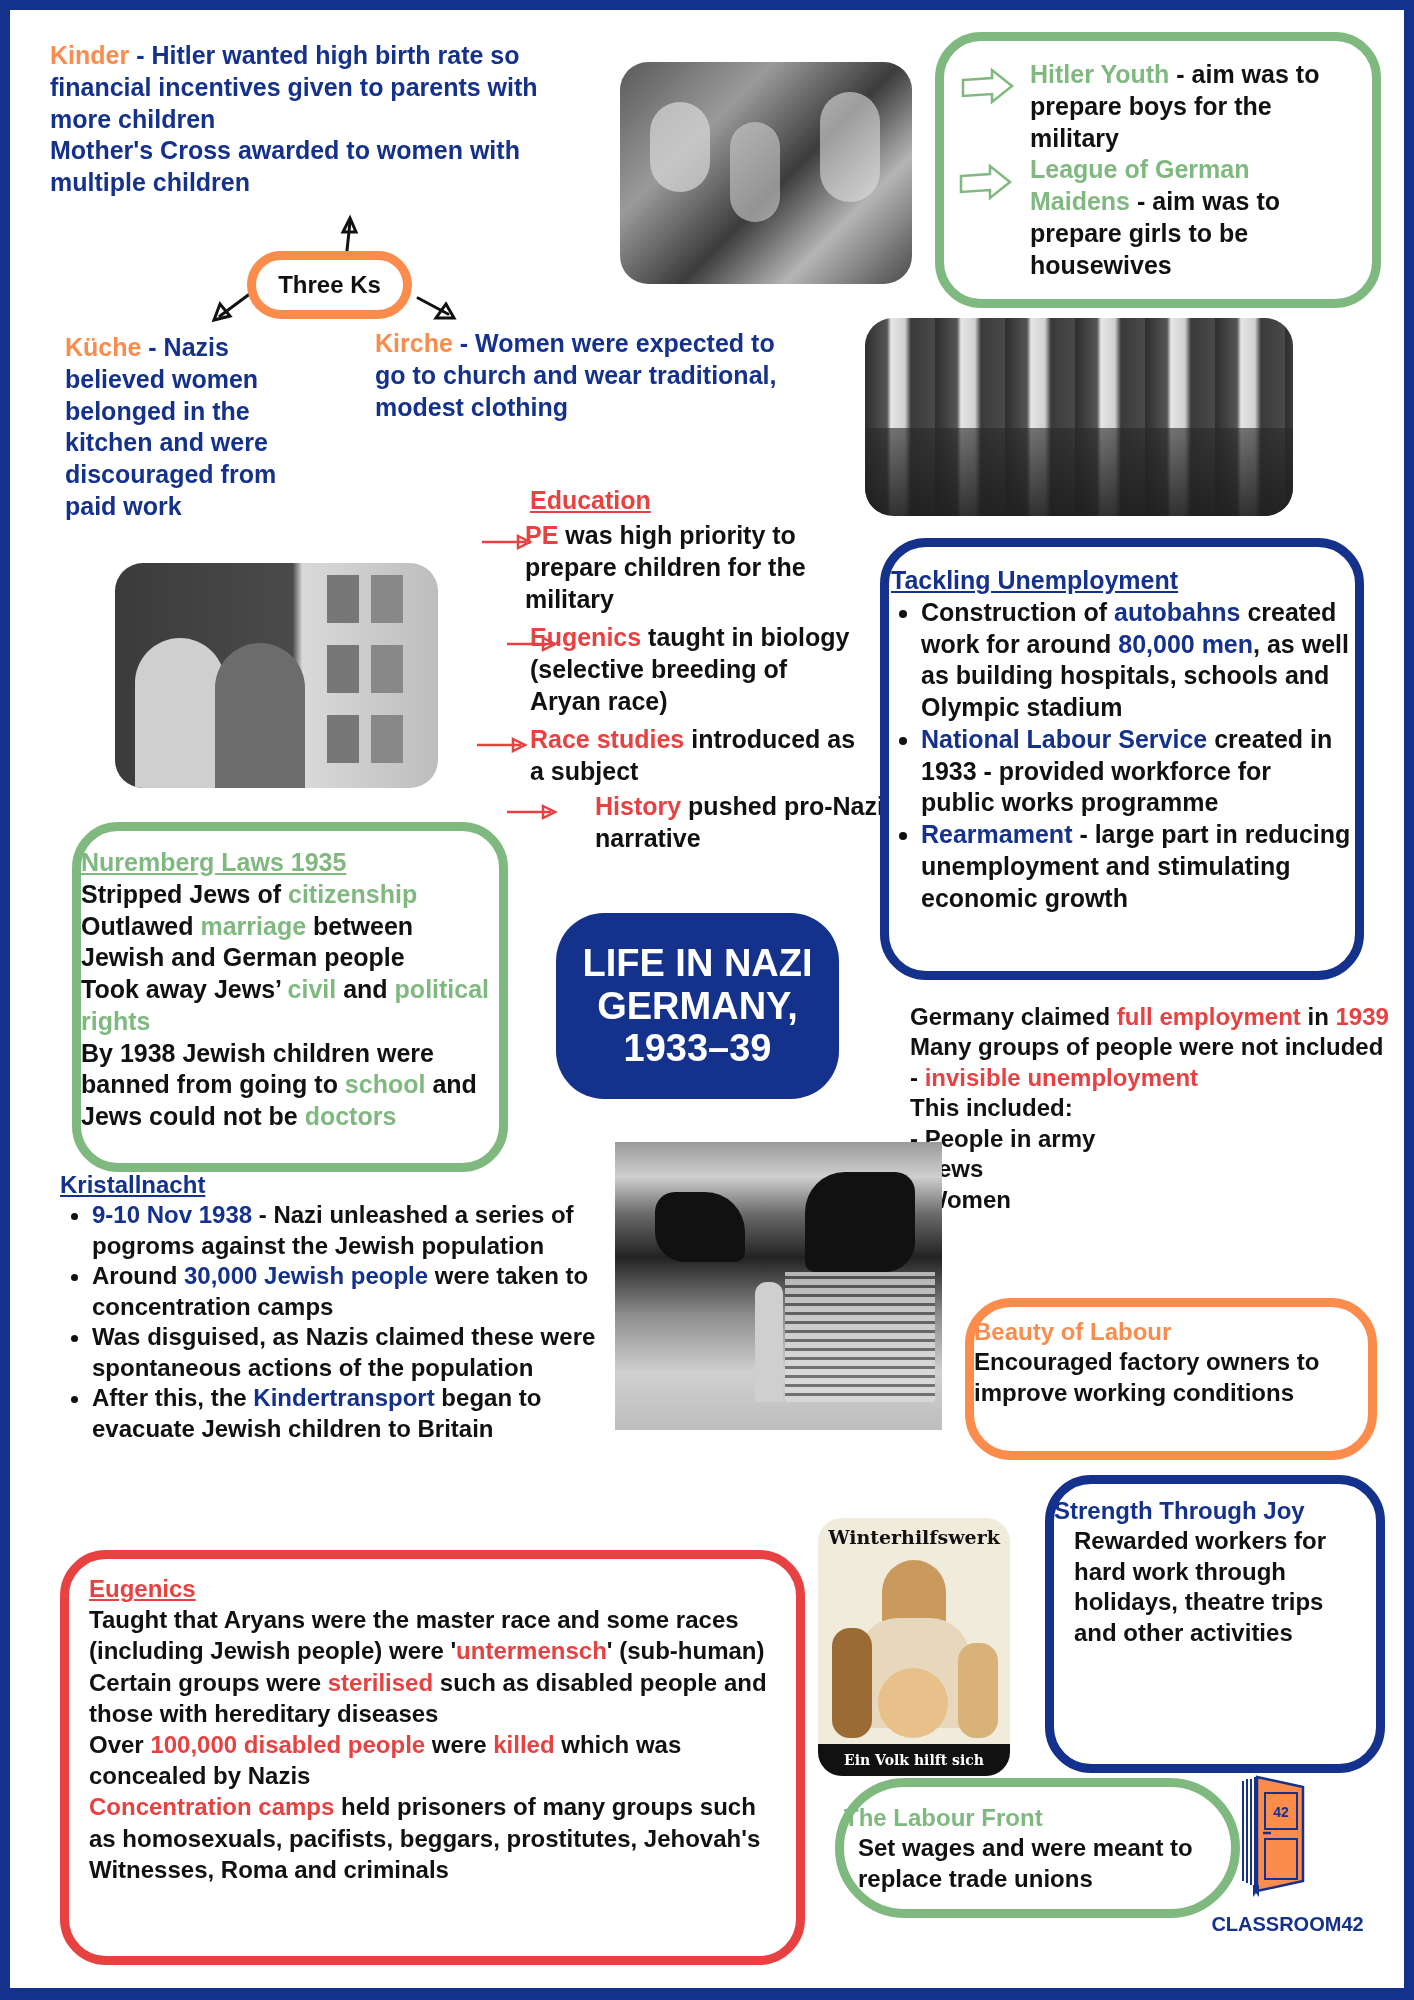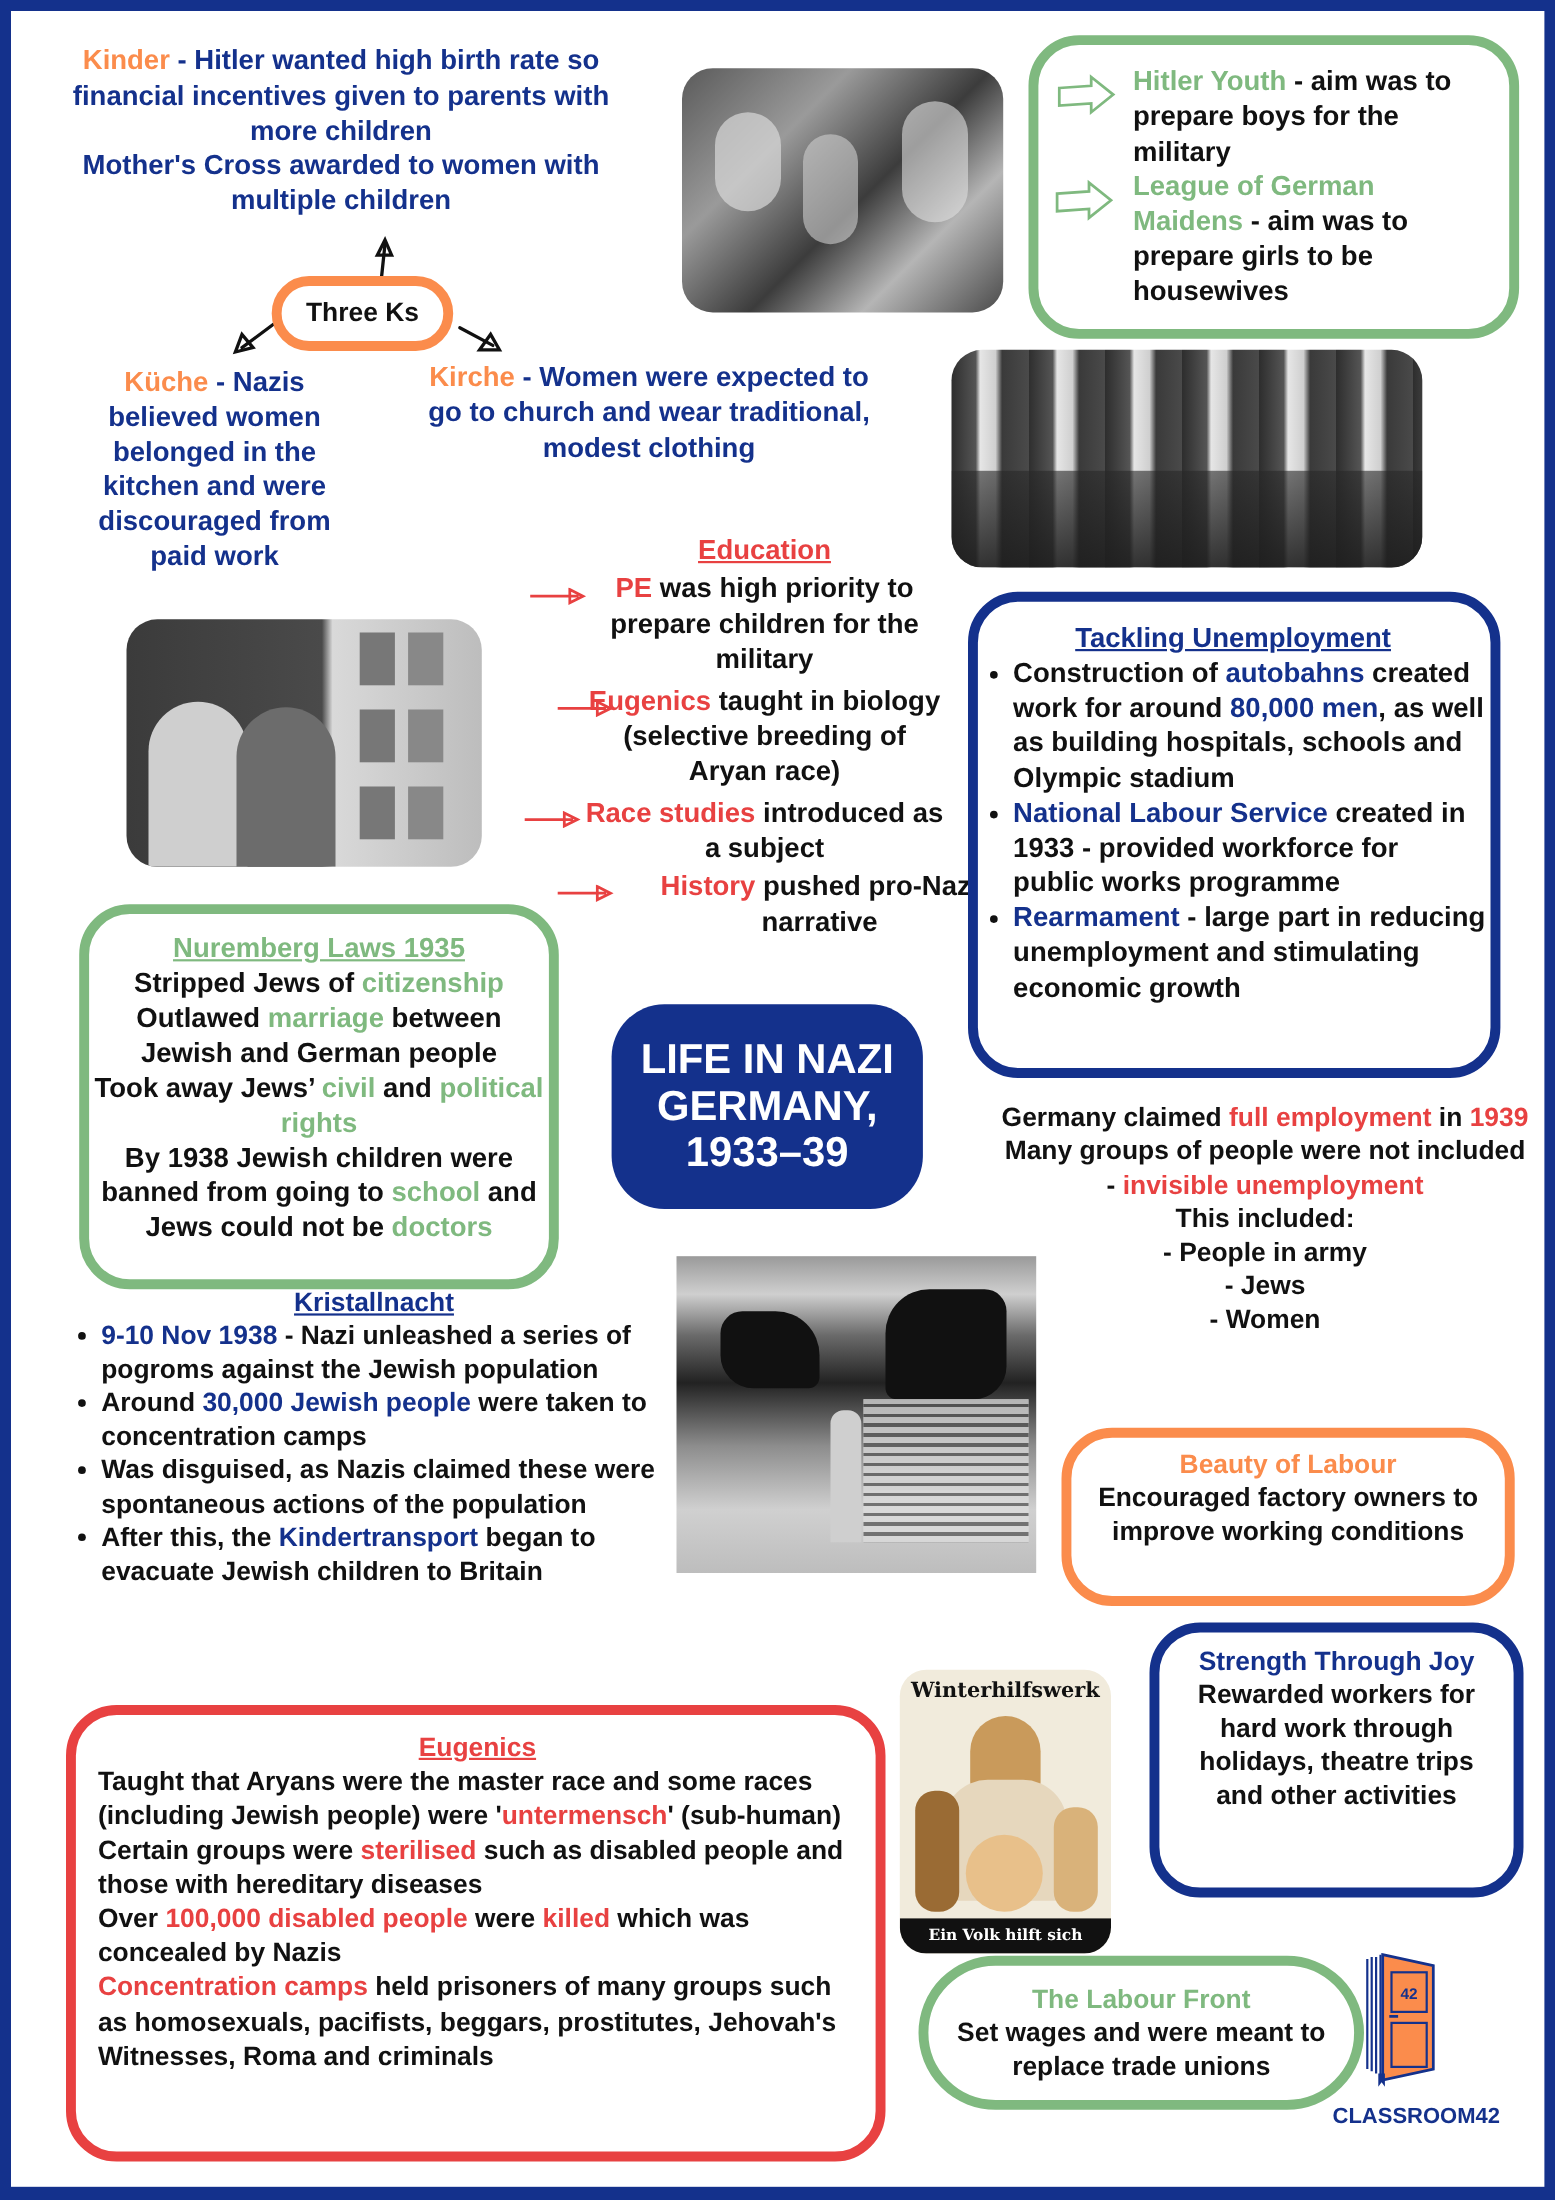--- a/index.html
+++ b/index.html
@@ -1,20 +1,20 @@
 <!DOCTYPE html>
 <html><head>
 <meta charset="utf-8">
 <style>
   html,body{margin:0;padding:0;}
   body{width:1414px;height:2000px;position:relative;background:#14318c;font-family:"Liberation Sans","DejaVu Sans",sans-serif;overflow:hidden;}
   .page{position:absolute;left:10px;top:10px;width:1394px;height:1978px;background:#ffffff;}
   .abs{position:absolute;}
   .t{font-weight:bold;color:#111;line-height:1.27;}
-  .c{text-align:center;}
+  .c{}
   .navy{color:#14318c;}
   .orange{color:#fb8c4c;}
   .green{color:#7fb97f;}
   .red{color:#e84141;}
   .black{color:#111;}
   .u{text-decoration:underline;}
   .box{position:absolute;box-sizing:border-box;border-radius:46px;background:#fff;}
   .b-green{border:9px solid #7fb97f;}
   .b-navy{border:9px solid #14318c;}
   .b-orange{border:9px solid #fb8c4c;}
@@ -186,21 +186,21 @@
   <div class="photo" style="left:808px;top:1464px;width:192px;height:258px;background:#f1ebdc;border-radius:24px;margin-top:44px;">
     <div style="position:absolute;left:0;top:8px;width:100%;text-align:center;font-family:'DejaVu Serif',serif;font-weight:bold;font-size:19px;color:#111;">Winterhilfswerk</div>
     <div style="position:absolute;left:64px;top:42px;width:64px;height:70px;border-radius:32px 32px 10px 10px;background:#c99a5b;"></div>
     <div style="position:absolute;left:40px;top:100px;width:112px;height:110px;border-radius:40px 40px 8px 8px;background:#e6d7bd;"></div>
     <div style="position:absolute;left:14px;top:110px;width:40px;height:110px;border-radius:18px;background:#9a6b34;"></div>
     <div style="position:absolute;left:140px;top:125px;width:40px;height:95px;border-radius:18px;background:#d9b27a;"></div>
     <div style="position:absolute;left:60px;top:150px;width:70px;height:70px;border-radius:35px;background:#e8c08a;"></div>
     <div style="position:absolute;left:0;bottom:0;width:100%;height:32px;background:#111;color:#fff;font-family:'DejaVu Serif',serif;font-weight:bold;font-size:14px;text-align:center;line-height:32px;">Ein Volk hilft sich selbst!</div>
   </div>
 
-  <div class="box b-navy" style="left:1035px;top:1465px;width:340px;height:250px;padding-left:37px;">
+  <div class="box b-navy" style="left:1035px;top:1465px;width:340px;height:298px;padding-left:37px;">
     <div class="abs t c fs24" style="left:0;top:12px;width:322px;">
       <div class="navy">Strength Through Joy</div>
       <div style="padding:0 20px;">Rewarded workers for hard work through holidays, theatre trips and other activities</div>
     </div>
   </div>
 
   <div class="box b-red" style="left:50px;top:1540px;width:745px;height:415px;">
     <div class="abs t fs24" style="left:20px;top:14px;width:690px;line-height:1.3;">
       <div class="c red u">Eugenics</div>
       <div><span>Taught that Aryans were the master race and some races (including Jewish people) were '</span><span class="red">untermensch</span><span>' (sub-human)</span></div>

